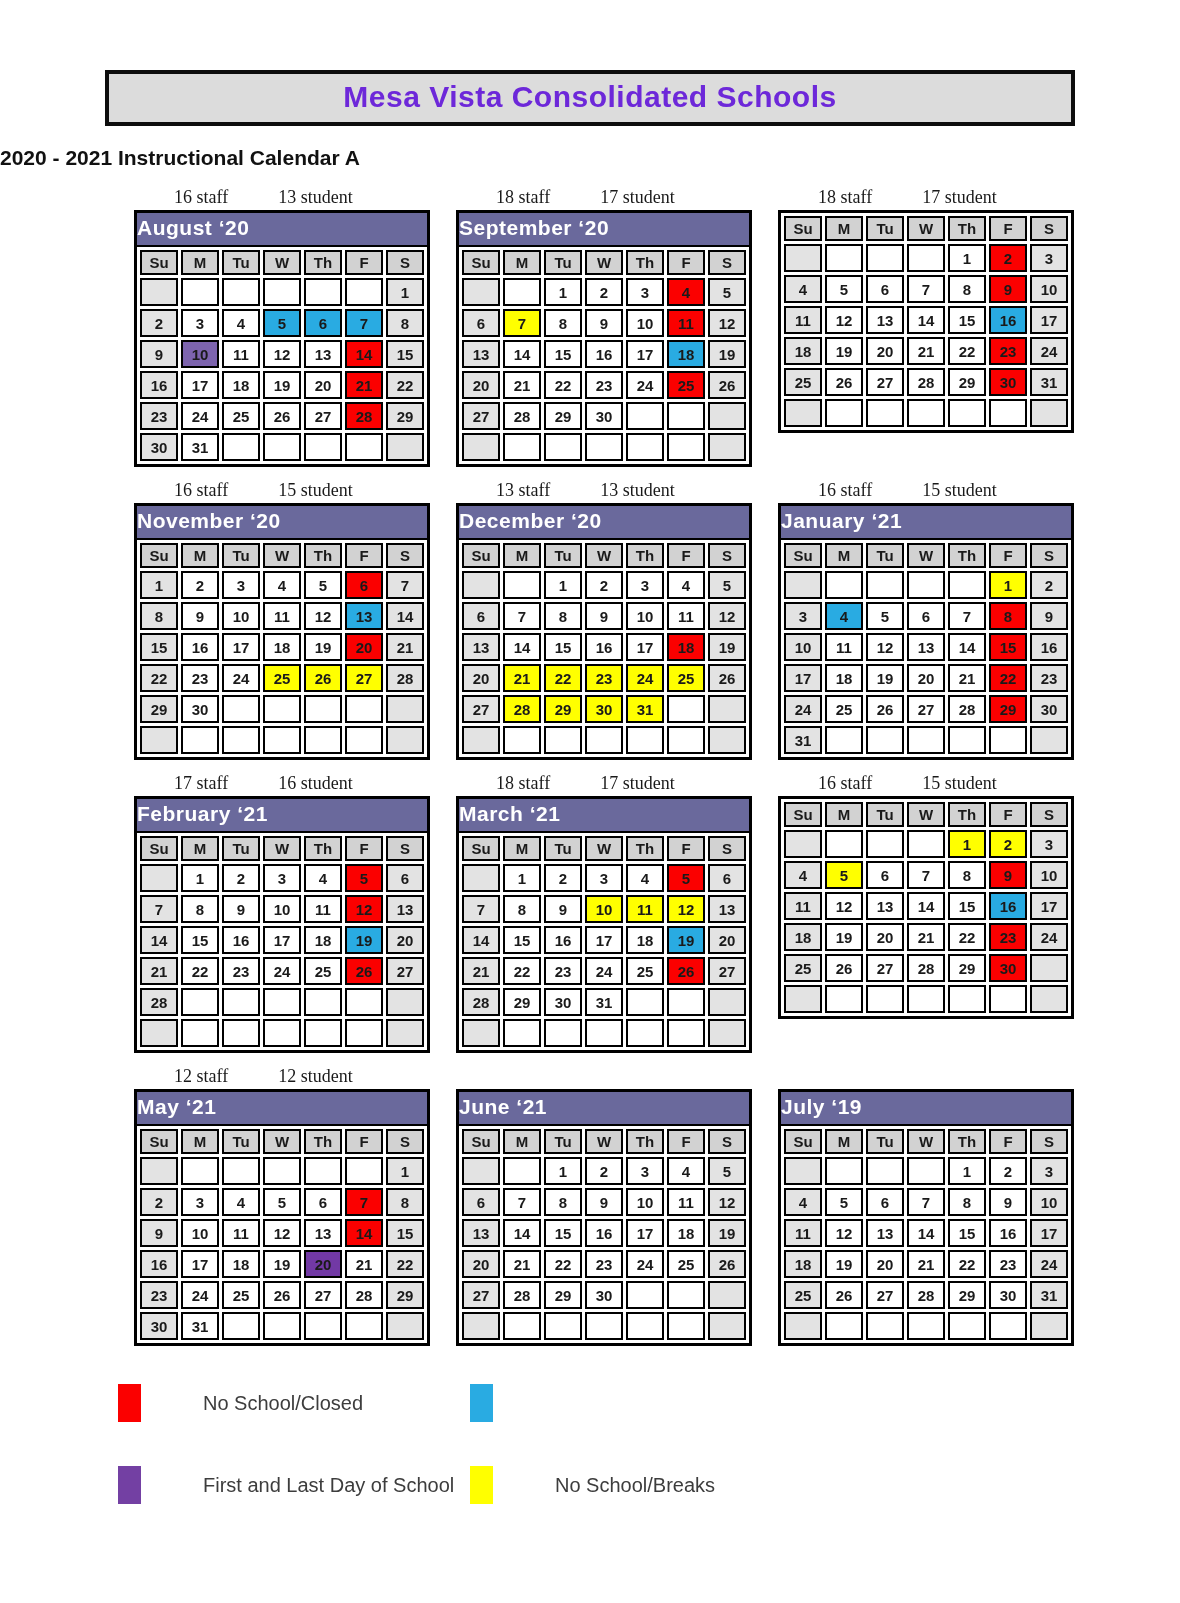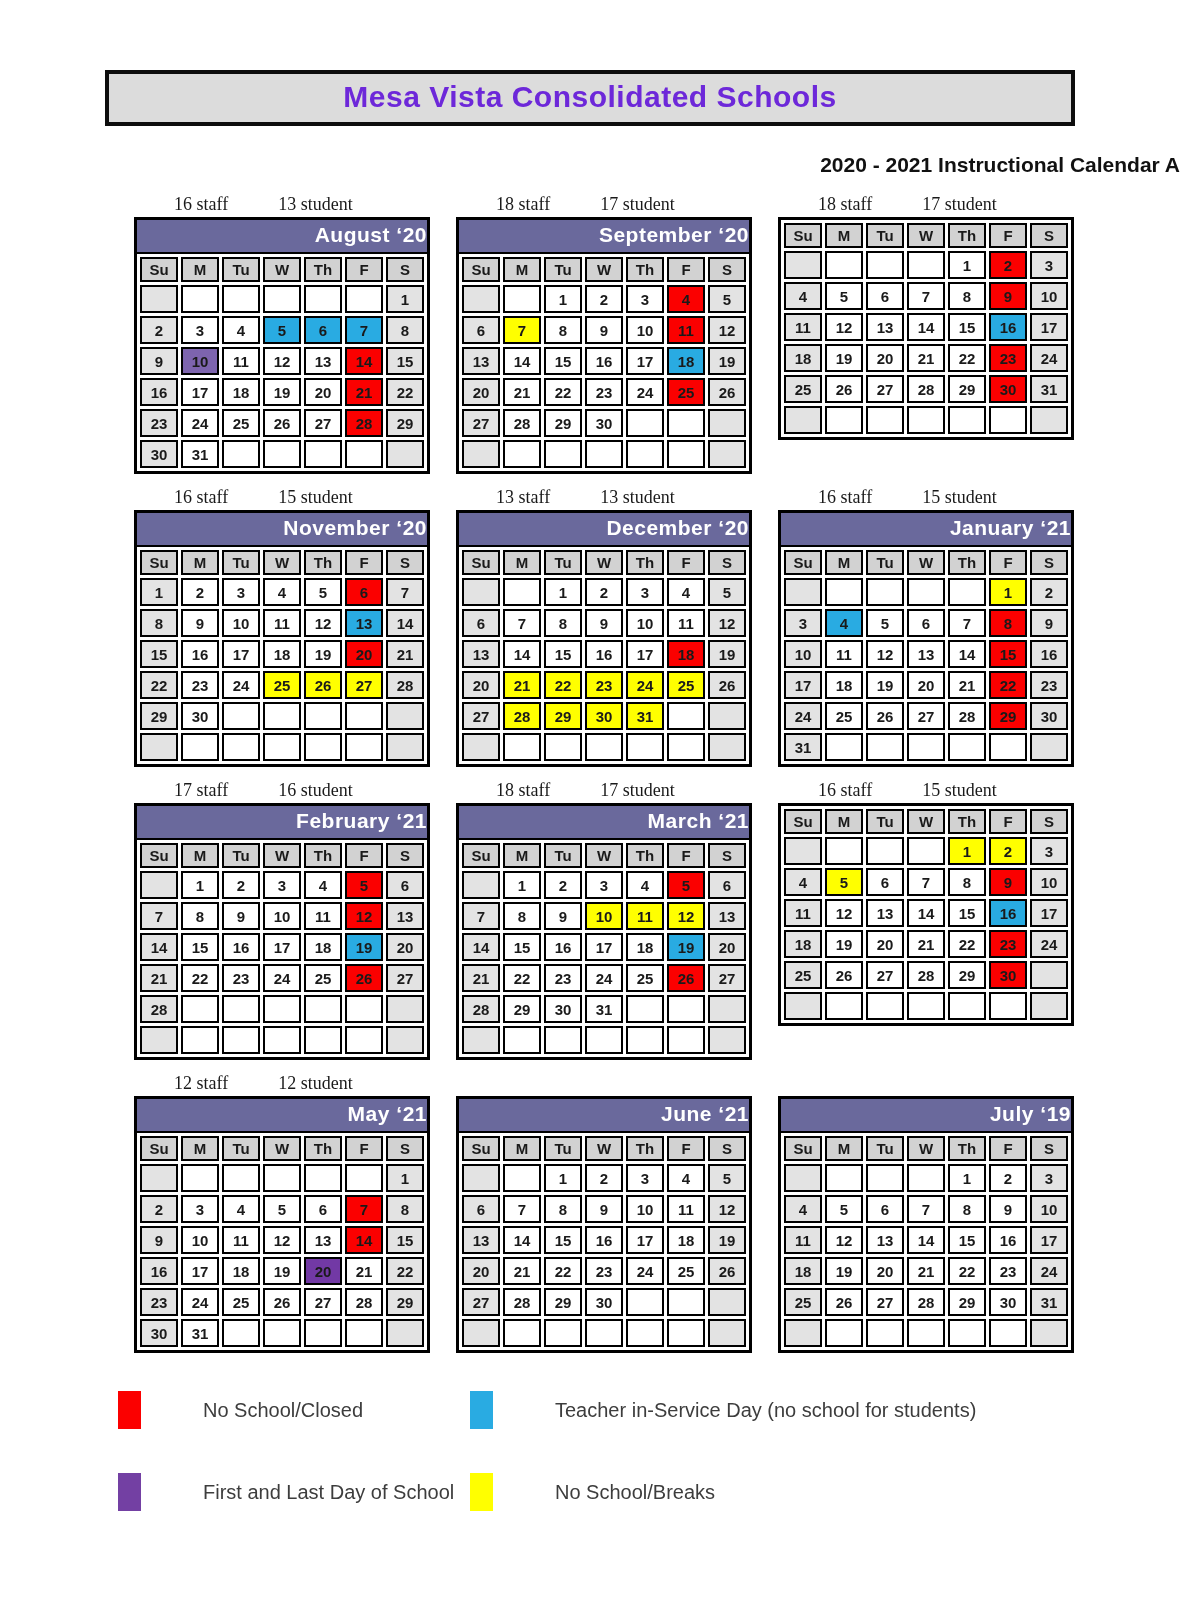--- a/index.html
+++ b/index.html
@@ -9,37 +9,37 @@
     position:relative;overflow:hidden;
   }
   .sheet{padding-top:70px;}
   .title-box{
     width:970px;margin:0 auto;box-sizing:border-box;
     border:4px solid #0d0d0d;background:#dcdcdc;
     text-align:center;font-size:30px;font-weight:bold;
     padding:6px 0 8px 0;letter-spacing:0.5px;color:#6d28d9;
   }
   .subtitle{
-    text-align:right;font-size:21px;font-weight:bold;margin-top:27px;color:#111;
+    text-align:left;font-size:21px;font-weight:bold;margin-top:20px;color:#111;
   }
   .months-grid{
     width:940px;margin:14px auto 0 auto;
     display:grid;grid-template-columns:repeat(3,296px);
     justify-content:space-between;row-gap:10px;padding-left:28px;
   }
   .month{width:296px;}
   .stats{
     height:24px;display:flex;align-items:flex-end;
     padding-left:40px;column-gap:50px;
     font-family:"Liberation Serif",serif;font-size:18px;color:#1a1a1a;
   }
   .cal{border:3px solid #000;background:#fff;margin-top:2px;}
   .cal-title{
     background:#6a699c;color:#fff;font-weight:bold;font-size:21px;
-    text-align:right;padding:3px 0 5px 0;letter-spacing:0.5px;
+    text-align:left;padding:3px 0 5px 0;letter-spacing:0.5px;
     border-bottom:2px solid #000;
   }
   table.cal-table{
     width:100%;table-layout:fixed;border-collapse:separate;border-spacing:3px;
   }
   table.cal-table th{
     background:#d2d2d2;border:2px solid #000;font-size:15px;font-weight:bold;
     padding:2px 0;color:#1a1a1a;
   }
   table.cal-table td{
@@ -1013,21 +1013,20 @@
 </div>
 
   <div class="legend" id="legend">
   <div class="legend-item">
     <span class="swatch" style="background: rgb(251, 0, 0);"></span>
     <span class="legend-label">No School/Closed</span>
   </div>
 
   <div class="legend-item">
     <span class="swatch" style="background: rgb(41, 171, 226);"></span>
-    <span class="legend-label">Teacher in-Service Day (no school for students)</span>
   </div>
 
   <div class="legend-item">
     <span class="swatch" style="background: rgb(115, 64, 163);"></span>
     <span class="legend-label">First and Last Day of School</span>
   </div>
 
   <div class="legend-item">
     <span class="swatch" style="background: rgb(255, 255, 0);"></span>
     <span class="legend-label">No School/Breaks</span>

